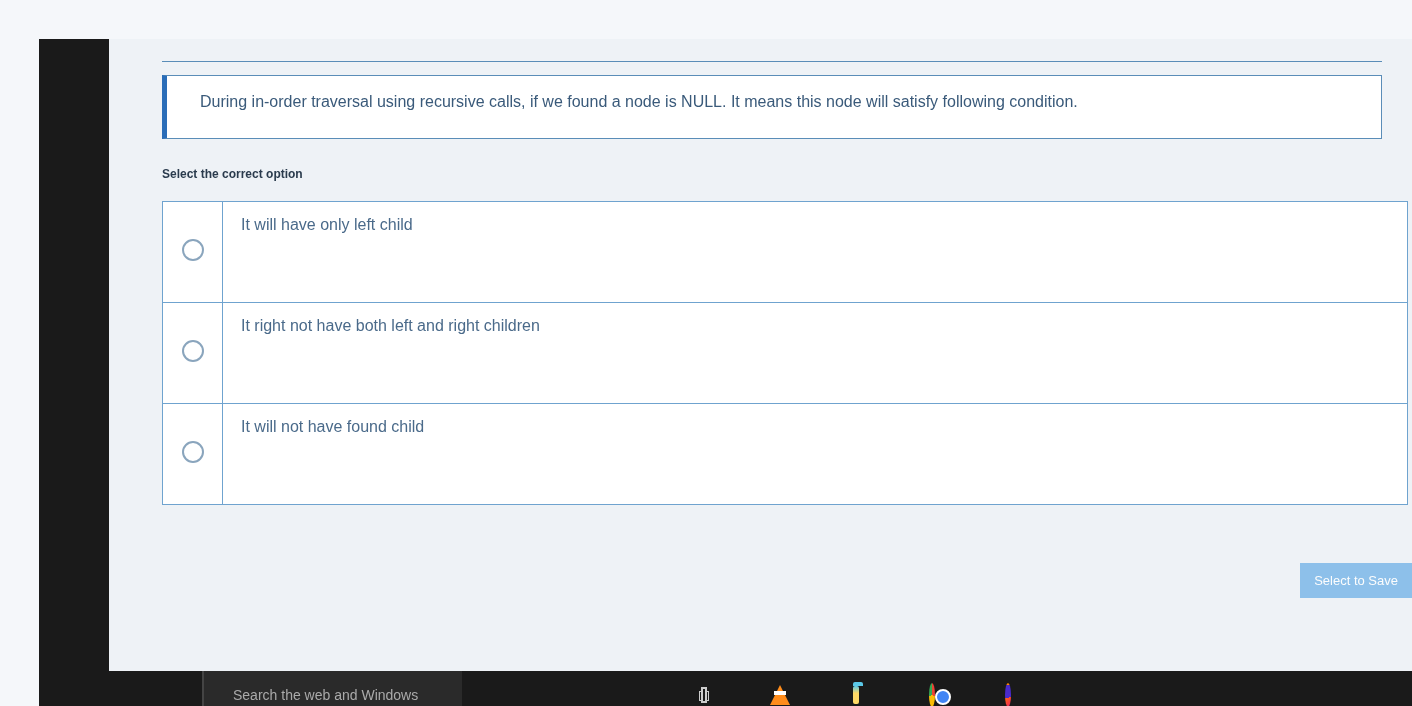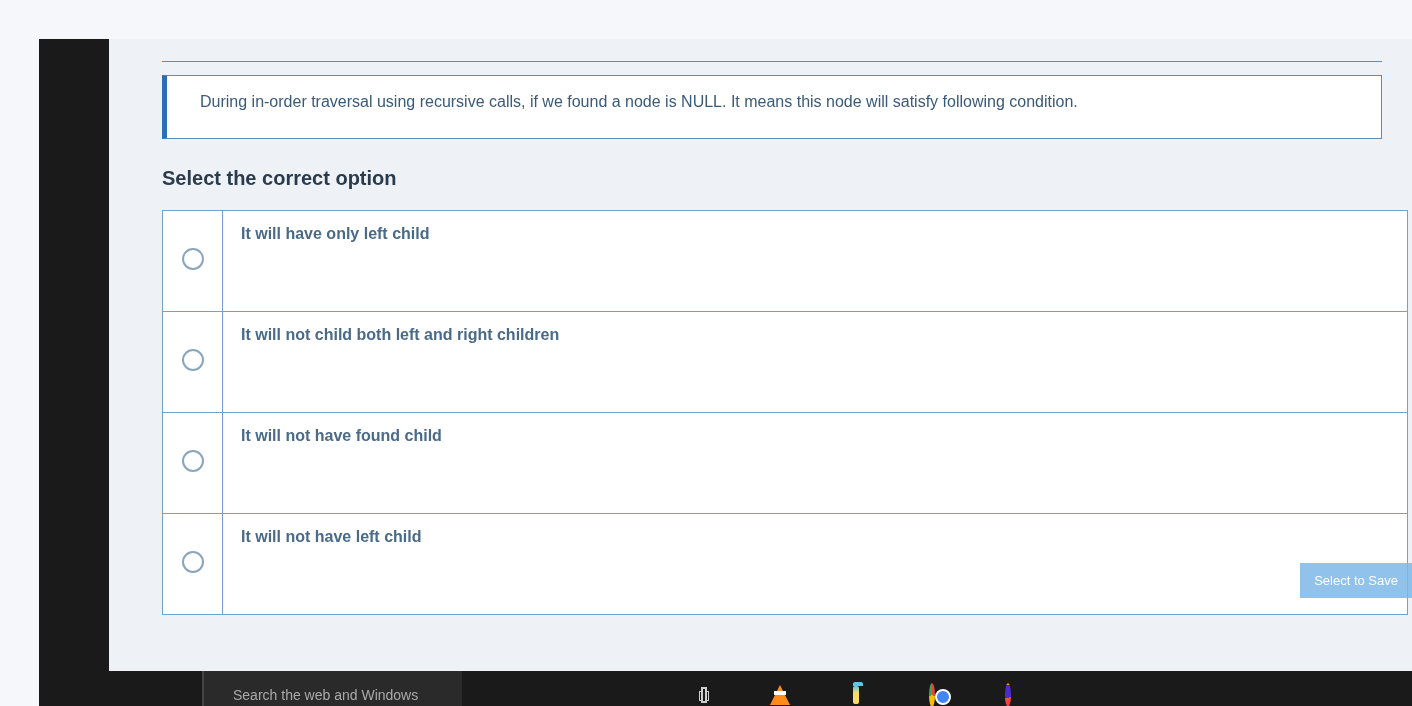--- a/index.html
+++ b/index.html
@@ -44,28 +44,27 @@
       padding: 14px 20px 24px 20px;
       color: #3a5a7a;
       font-size: 16px;
       line-height: 1.5;
     }
     .instruction {
       margin-top: 28px;
       margin-bottom: 20px;
       font-weight: 700;
       color: #2a3b4d;
-      font-size: 20px;
+      font-size: 12px;
     }
     .options-table {
       width: 100%;
       border-collapse: collapse;
       background: #fff;
       border: 1px solid #6fa3cf;
-      font-weight: bold;
     }
     .options-table tr {
       border-bottom: 1px solid #6fa3cf;
     }
     .options-table tr:last-child {
       border-bottom: none;
     }
     .radio-cell {
       width: 60px;
       border-right: 1px solid #6fa3cf;
@@ -259,34 +258,28 @@
         <tr>
       <td class="radio-cell">
         <span class="radio-circle"></span>
       </td>
       <td class="option-cell">It will have only left child</td>
     </tr>
     <tr>
       <td class="radio-cell">
         <span class="radio-circle"></span>
       </td>
-      <td class="option-cell">It will not child both left and right children</td>
+      <td class="option-cell">It right not have both left and right children</td>
     </tr>
     <tr>
       <td class="radio-cell">
         <span class="radio-circle"></span>
       </td>
       <td class="option-cell">It will not have found child</td>
     </tr>
-    <tr>
-      <td class="radio-cell">
-        <span class="radio-circle"></span>
-      </td>
-      <td class="option-cell">It will not have left child</td>
-    </tr>
   </tbody>
     </table>
 
   <button class="save-button">Select to Save</button>
 </div>
 
 <div class="taskbar">
   <div class="start-btn">
     <div class="win-logo">
       <span></span>

